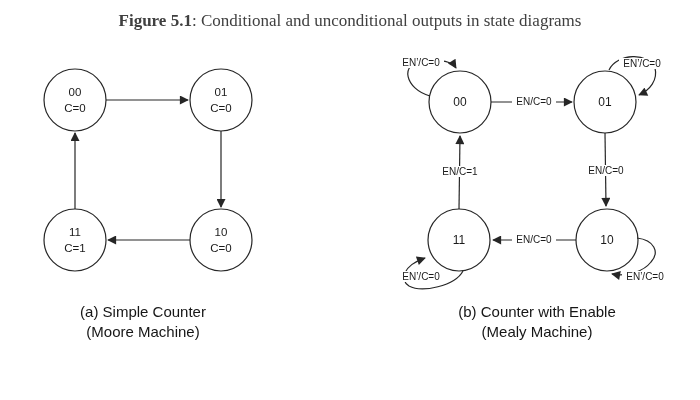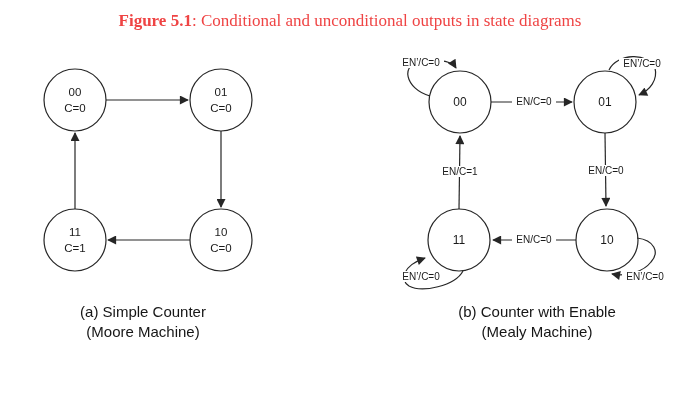--- a/index.html
+++ b/index.html
@@ -1,19 +1,19 @@
 <!DOCTYPE html>
 <html><head>
 <meta charset="utf-8">
 <style>
   html,body{margin:0;padding:0;background:#fff;}
   .page{position:relative;width:700px;height:400px;background:#ffffff;overflow:hidden;
         font-family:"Liberation Sans",sans-serif;}
   .fig-title{position:absolute;top:11px;left:0;width:100%;text-align:center;
-             font-family:"Liberation Serif",serif;font-size:17px;color:#ef4444;}
+             font-family:"Liberation Serif",serif;font-size:17px;color:#404040;}
   .fig-title .bold{font-weight:bold;}
   svg{position:absolute;left:0;top:0;}
   svg text{fill:#1a1a1a;text-anchor:middle;font-family:"Liberation Sans",sans-serif;}
   .state-line{font-size:11.5px;}
   .state-single{font-size:12px;}
   .edge-label{font-size:10px;}
   .caption{font-size:15px;fill:#161616;}
   .shape{fill:none;stroke:#262626;stroke-width:1.2;}
   .label-bg{fill:#ffffff;stroke:none;}
 </style>

